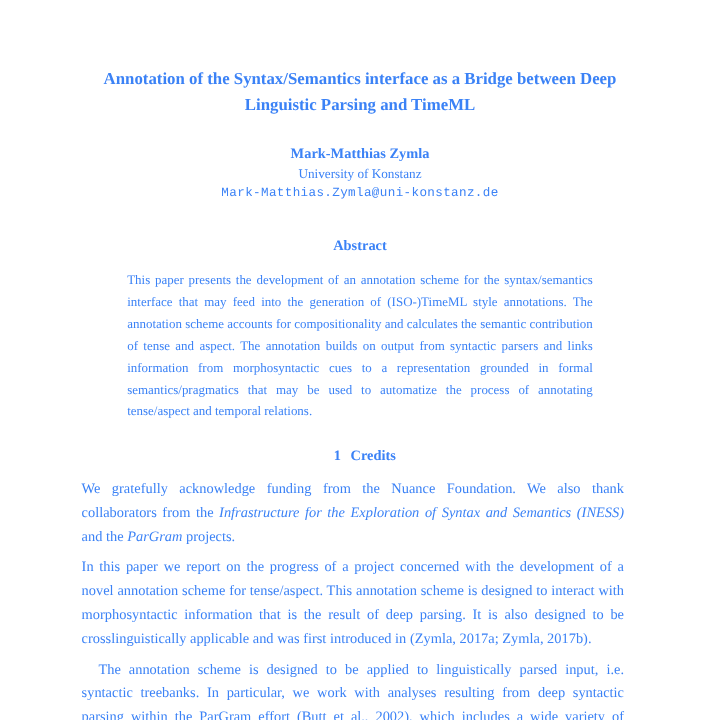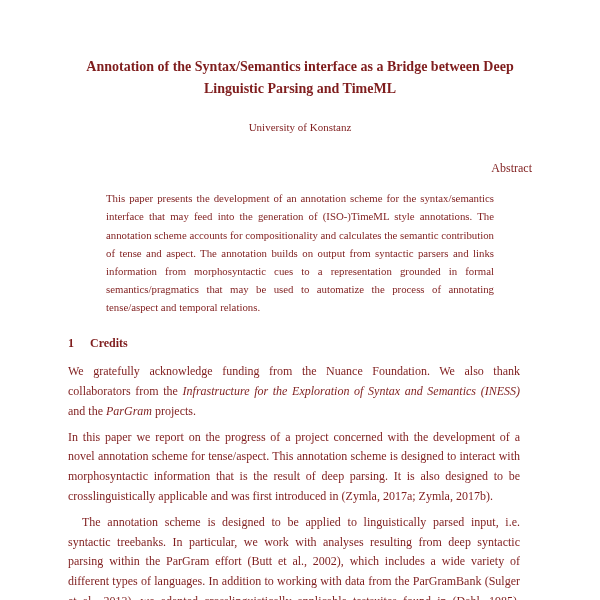--- a/index.html
+++ b/index.html
@@ -8,21 +8,21 @@
     background: #ffffff;
   }
   .page {
     position: relative;
     width: 600px;
     height: 600px;
     margin: 0 auto;
     background: #ffffff;
     overflow: hidden;
     font-family: "Liberation Serif", "DejaVu Serif", serif;
-    color: #7f1d1d;
+    color: #3b82f6;
     box-sizing: border-box;
     padding: 56px 68px 0 68px;
   }
   .title {
     text-align: center;
     font-weight: bold;
     font-size: 14px;
     line-height: 1.6;
     margin: 0 10px 18px 10px;
   }
@@ -39,35 +39,36 @@
     font-size: 11px;
     line-height: 1.5;
   }
   .email {
     font-family: "Liberation Mono", "DejaVu Sans Mono", monospace;
     font-size: 10.5px;
     line-height: 1.7;
     letter-spacing: 0.3px;
   }
   .abstract-heading {
-    text-align: right;
-    font-weight: normal;
+    text-align: center;
+    font-weight: bold;
     font-size: 12px;
     margin: 10px 0 13px 0;
   }
   .abstract-body {
     margin: 0 38px;
     font-size: 10.8px;
     line-height: 1.68;
     text-align: justify;
   }
   .section-heading {
     font-weight: bold;
     font-size: 12px;
     margin: 20px 0 11px 0;
+    text-align: center;
   }
   .section-heading .sec-num {
     display: inline-block;
     min-width: 22px;
   }
   .para {
     font-size: 12px;
     line-height: 1.65;
     text-align: justify;
     margin: 0 12px 6px 0;
@@ -80,21 +81,23 @@
   }
 </style>
 </head>
 <body>
 
 <div class="page">
 
   <h1 class="title">Annotation of the Syntax/Semantics interface as a Bridge between Deep Linguistic Parsing and TimeML</h1>
 
   <div class="author-block">
+    <div class="author-name">Mark-Matthias Zymla</div>
     <div class="affiliation">University of Konstanz</div>
+    <div class="email">Mark-Matthias.Zymla@uni-konstanz.de</div>
   </div>
 
   <div class="abstract-heading">Abstract</div>
 
   <div class="abstract-body">This paper presents the development of an annotation scheme for the syntax/semantics interface that may feed into the generation of (ISO-)TimeML style annotations. The annotation scheme accounts for compositionality and calculates the semantic contribution of tense and aspect. The annotation builds on output from syntactic parsers and links information from morphosyntactic cues to a representation grounded in formal semantics/pragmatics that may be used to automatize the process of annotating tense/aspect and temporal relations.</div>
 
   <div class="section-heading">
     <span class="sec-num">1</span><span>Credits</span>
   </div>
 

